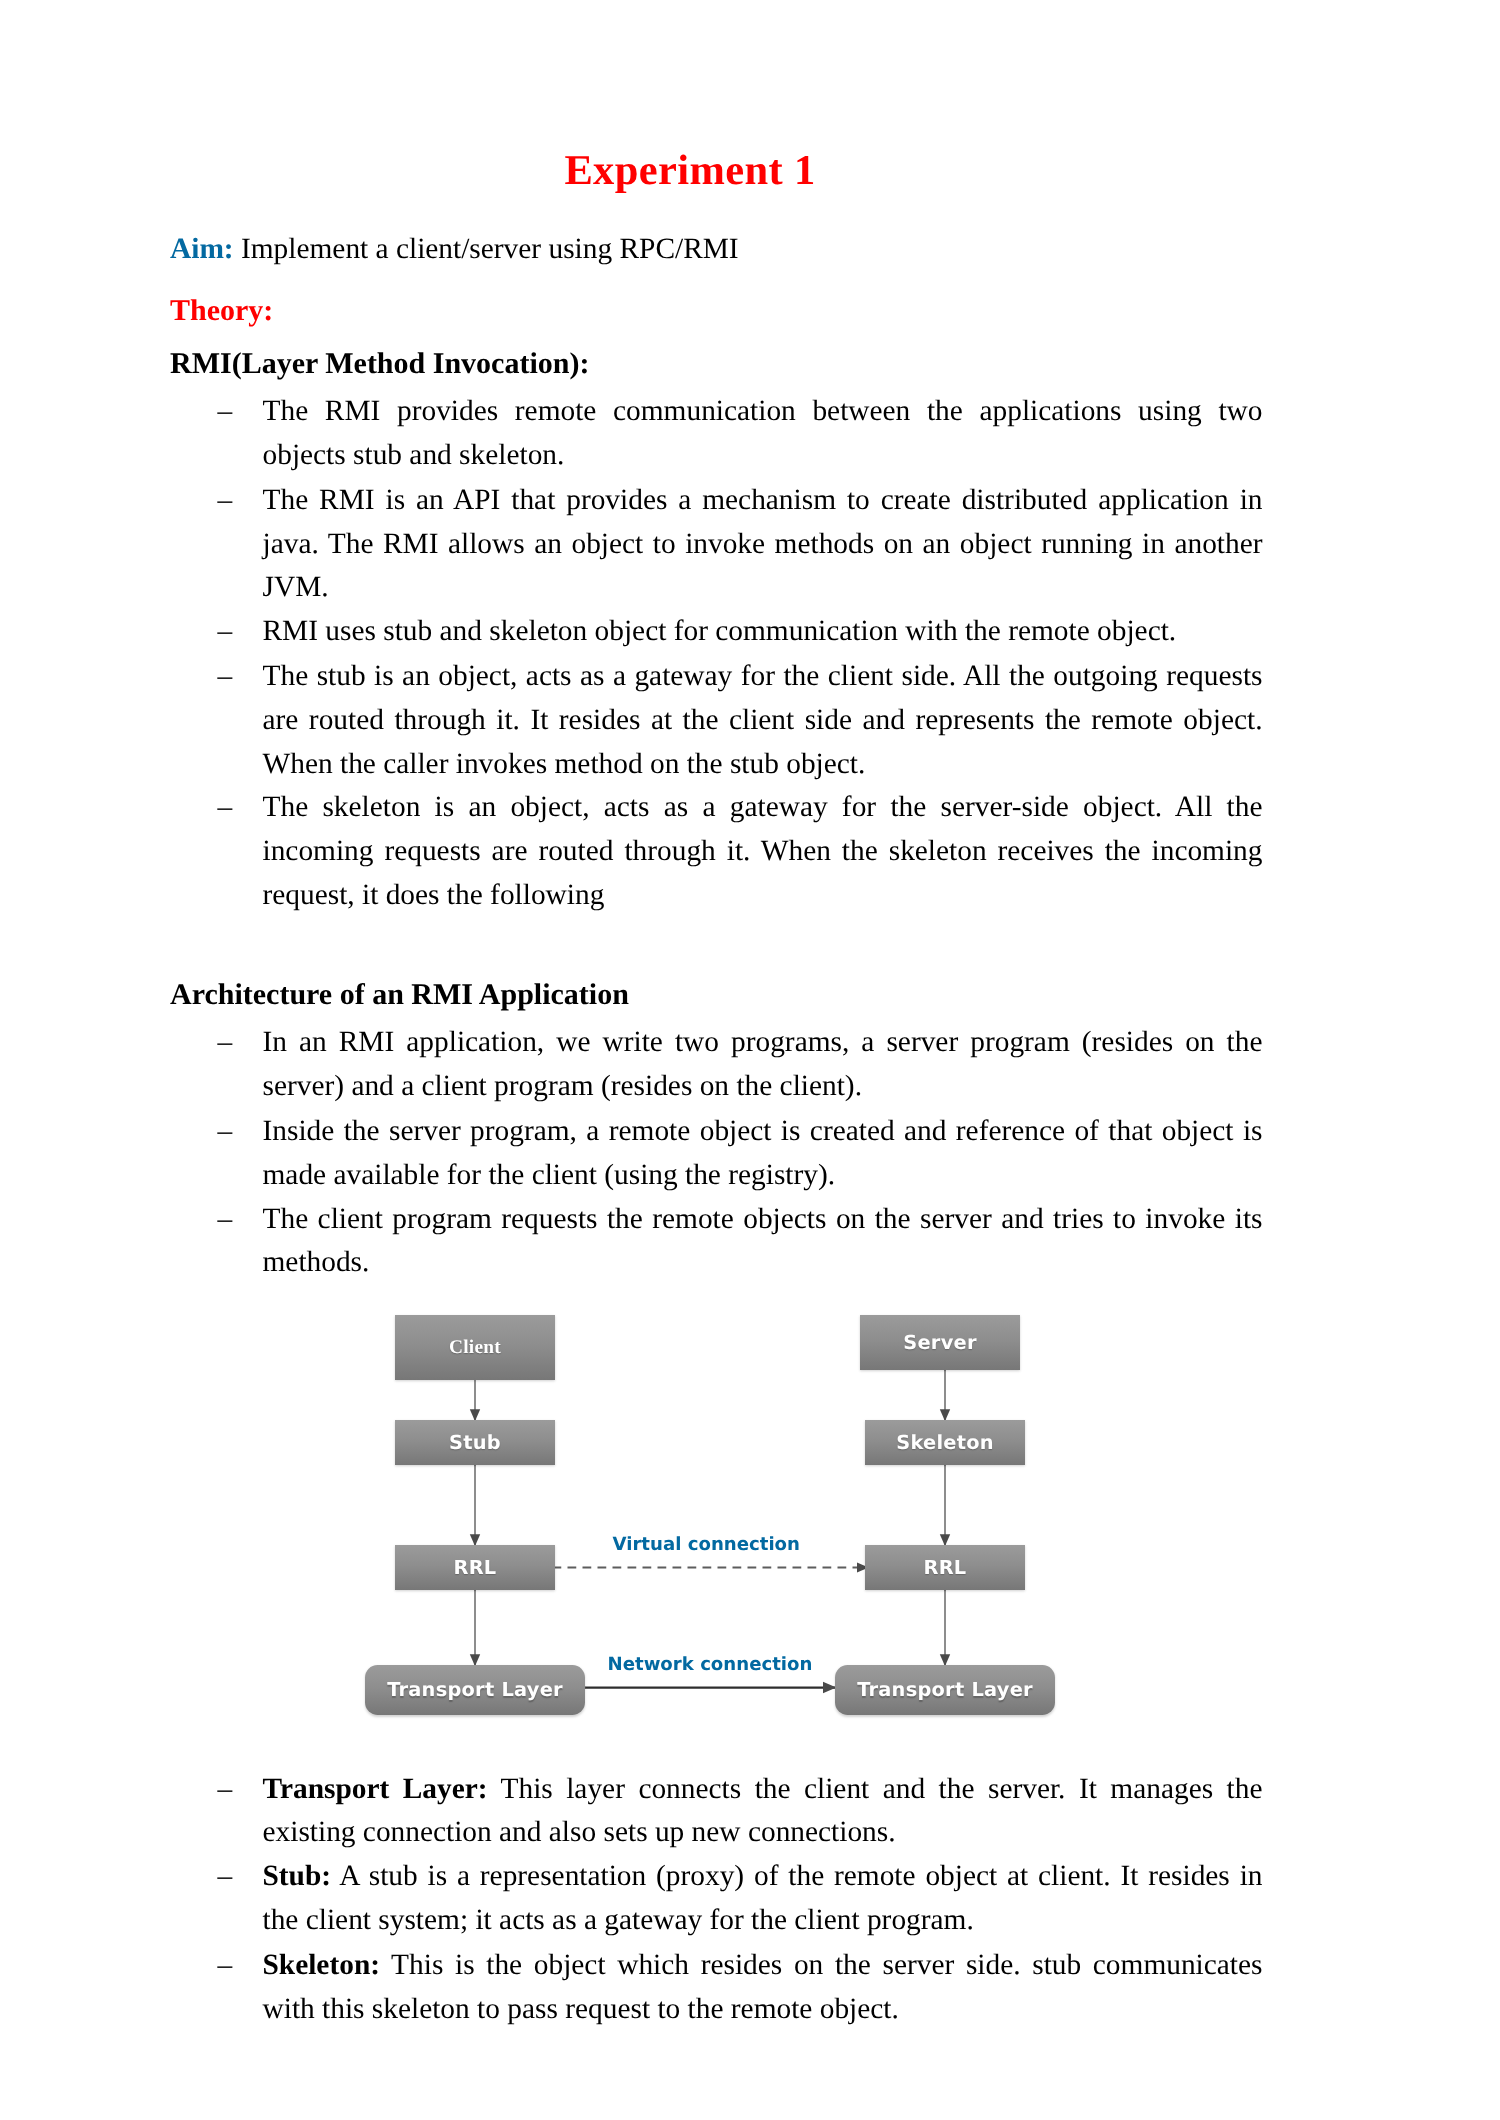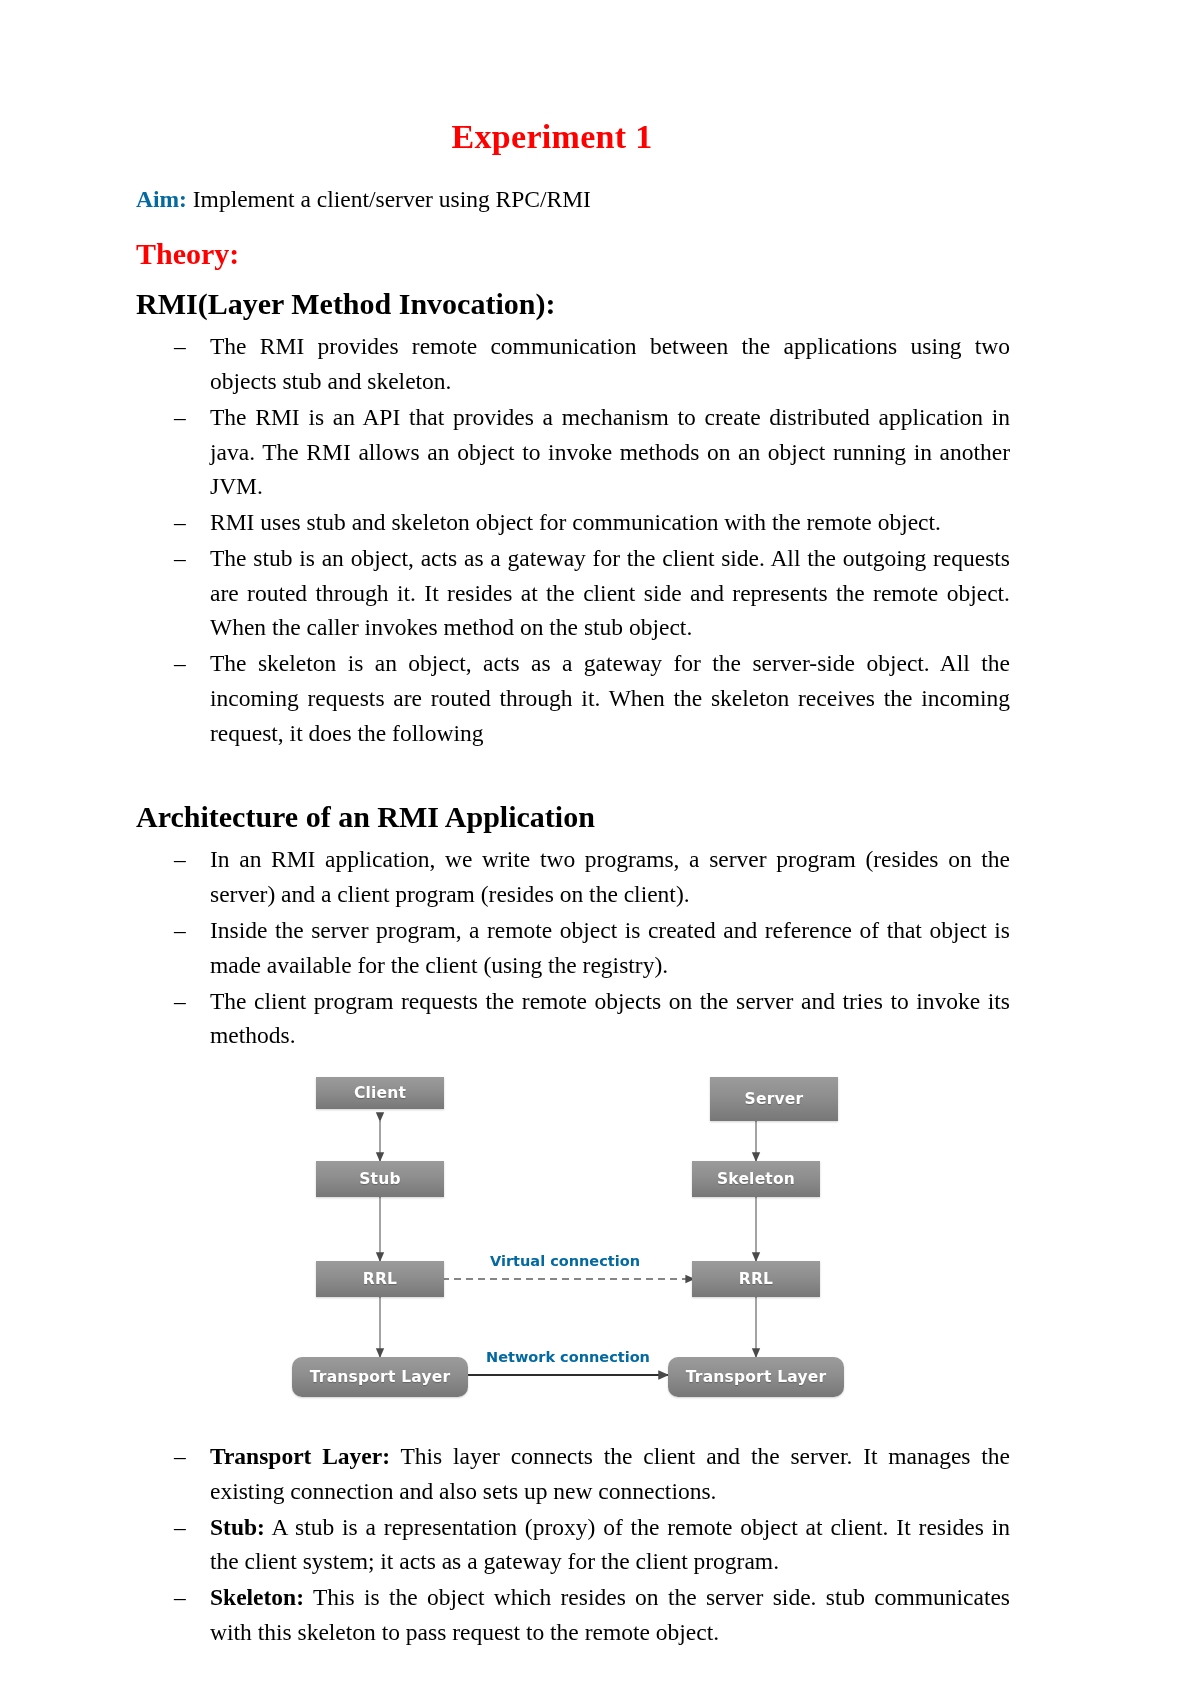--- a/index.html
+++ b/index.html
@@ -36,21 +36,21 @@
     font-size: 23.5px;
     line-height: 1.46;
     margin: 0 0 17px 0;
     text-align: left;
   }
   .red-label {
     color: #0369a1;
     font-weight: bold;
   }
   .heading {
-    font-size: 30px;
+    font-size: 24px;
     font-weight: bold;
     margin: 0 0 4px 0;
     line-height: 1.4;
   }
   .heading.spaced-top { margin-top: 46px; }
   .heading.theory {
     color: #ff0000;
     margin-bottom: 8px;
   }
   ul.dash-list {
@@ -168,26 +168,26 @@
 
         <line x1="468" y1="128" x2="468" y2="192" stroke="#8d8d8d" stroke-width="1.6" marker-start="url(#ah)" marker-end="url(#ah)"></line>
 
         <line x1="468" y1="228" x2="468" y2="288" stroke="#8d8d8d" stroke-width="1.6" marker-start="url(#ah)" marker-end="url(#ah)"></line>
 
         <line x1="154" y1="210" x2="406" y2="210" stroke="#5d5d5d" stroke-width="1.6" stroke-dasharray="7 5" marker-start="url(#ah)" marker-end="url(#ah)"></line>
 
         <line x1="180" y1="306" x2="380" y2="306" stroke="#2e2e2e" stroke-width="1.8" marker-start="url(#ah)" marker-end="url(#ah)"></line>
       </svg>
 
-      <div class="node" style="left:28px; top:8px; width:128px; height:32px;">Client</div>
+      <div class="node" style="left:28px; top:8px; width:128px; height:52px;font-family:Liberation Serif, serif;">Client</div>
       <div class="node" style="left:28px; top:92px; width:128px; height:36px;">Stub</div>
       <div class="node" style="left:28px; top:192px; width:128px; height:36px;">RRL</div>
       <div class="node rounded" style="left:4px; top:288px; width:176px; height:40px;">Transport Layer</div>
 
-      <div class="node" style="left:422px; top:8px; width:128px; height:44px;">Server</div>
+      <div class="node" style="left:400px; top:8px; width:128px; height:44px;">Server</div>
       <div class="node" style="left:404px; top:92px; width:128px; height:36px;">Skeleton</div>
       <div class="node" style="left:404px; top:192px; width:128px; height:36px;">RRL</div>
       <div class="node rounded" style="left:380px; top:288px; width:176px; height:40px;">Transport Layer</div>
 
       <div class="edge-label" style="left:202px; top:184px;">Virtual connection</div>
       <div class="edge-label" style="left:198px; top:280px;">Network connection</div>
     </div>
   </div>
 
   <ul class="dash-list" style="margin-top:10px;">

